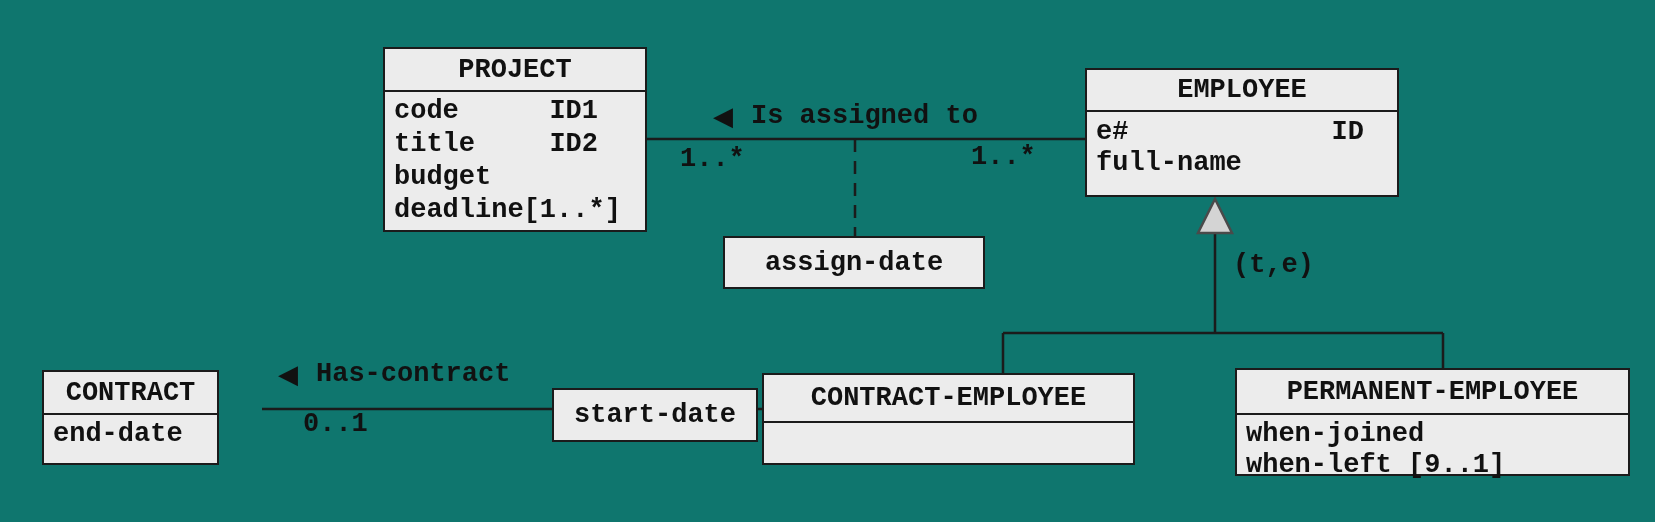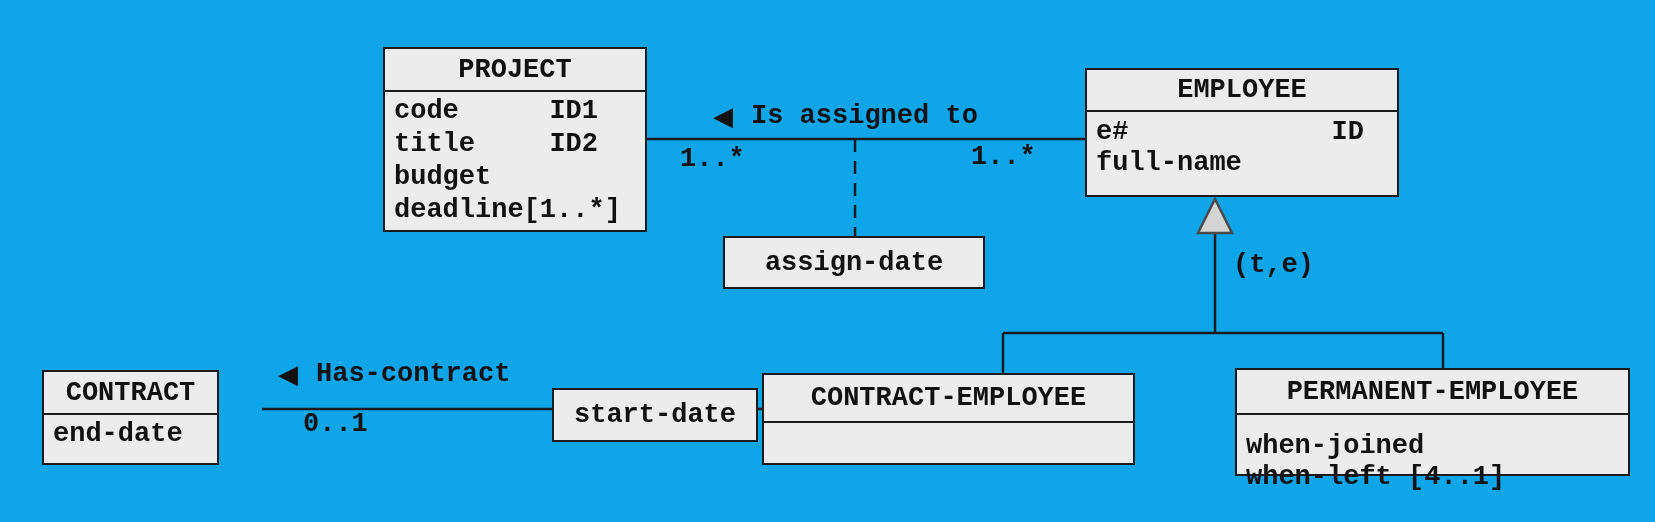--- a/index.html
+++ b/index.html
@@ -1,17 +1,17 @@
 <!DOCTYPE html>
 <html><head>
 <meta charset="utf-8">
 <style>
   html,body { margin:0; padding:0; background:#ffffff; }
   .stage {
-    position:relative; width:1655px; height:522px; background:#0ea5e9;
+    position:relative; width:1655px; height:522px; background:#0f766e;
     font-family:"Liberation Mono","DejaVu Sans Mono",monospace;
     font-weight:700; color:#111; overflow:hidden;
   }
   .lines { position:absolute; left:0; top:0; width:1655px; height:522px; }
   .entity {
     position:absolute; background:#ececec; border:2.5px solid #1b1b1b;
     box-sizing:border-box;
   }
   .ehead {
     display:flex; align-items:center; justify-content:center;
@@ -89,26 +89,26 @@
     </div>
   </div>
 
   <div class="entity" style="left:762px; top:373px; width:373px; height:92px; --hh:48px;">
     <div class="ehead">CONTRACT-EMPLOYEE</div>
     <div class="ebody"></div>
   </div>
 
   <div class="entity" style="left:1235px; top:368px; width:395px; height:108px; --hh:45px;">
     <div class="ehead">PERMANENT-EMPLOYEE</div>
-    <div class="ebody" style="padding-top:16px;">
+    <div class="ebody" style="padding-top:4px;">
       <div class="arow" style="--lh:31px;">
         <span>when-joined</span>
       </div>
       <div class="arow" style="--lh:31px;">
-        <span>when-left [4..1]</span>
+        <span>when-left [9..1]</span>
       </div>
     </div>
   </div>
 
   <div class="attrbox" style="left:552px; top:388px; width:206px; height:54px;">
     <span>start-date</span>
   </div>
   <div class="attrbox" style="left:723px; top:236px; width:262px; height:53px;">
     <span>assign-date</span>
   </div>

